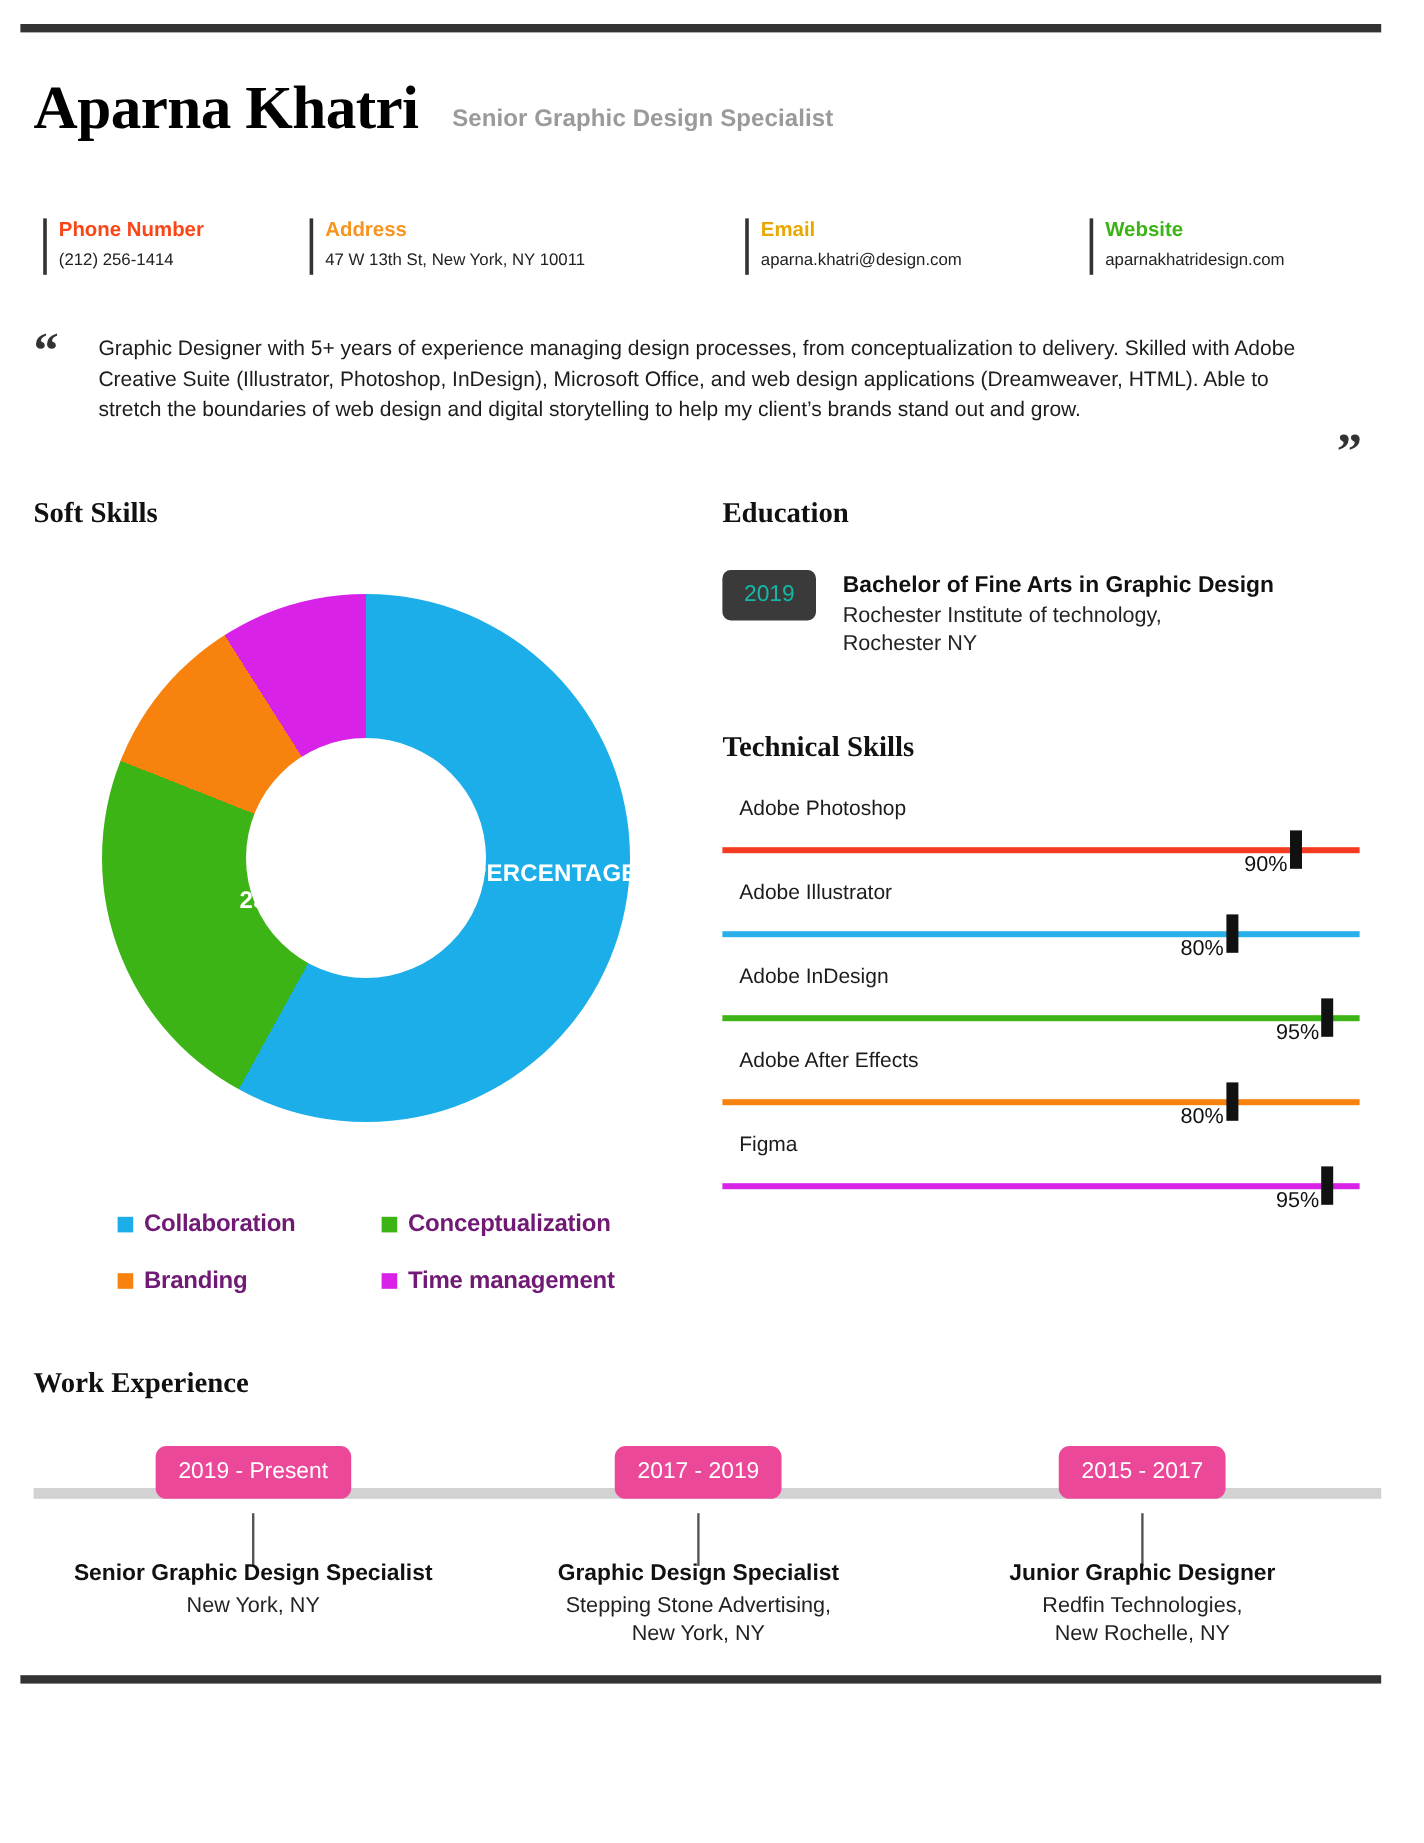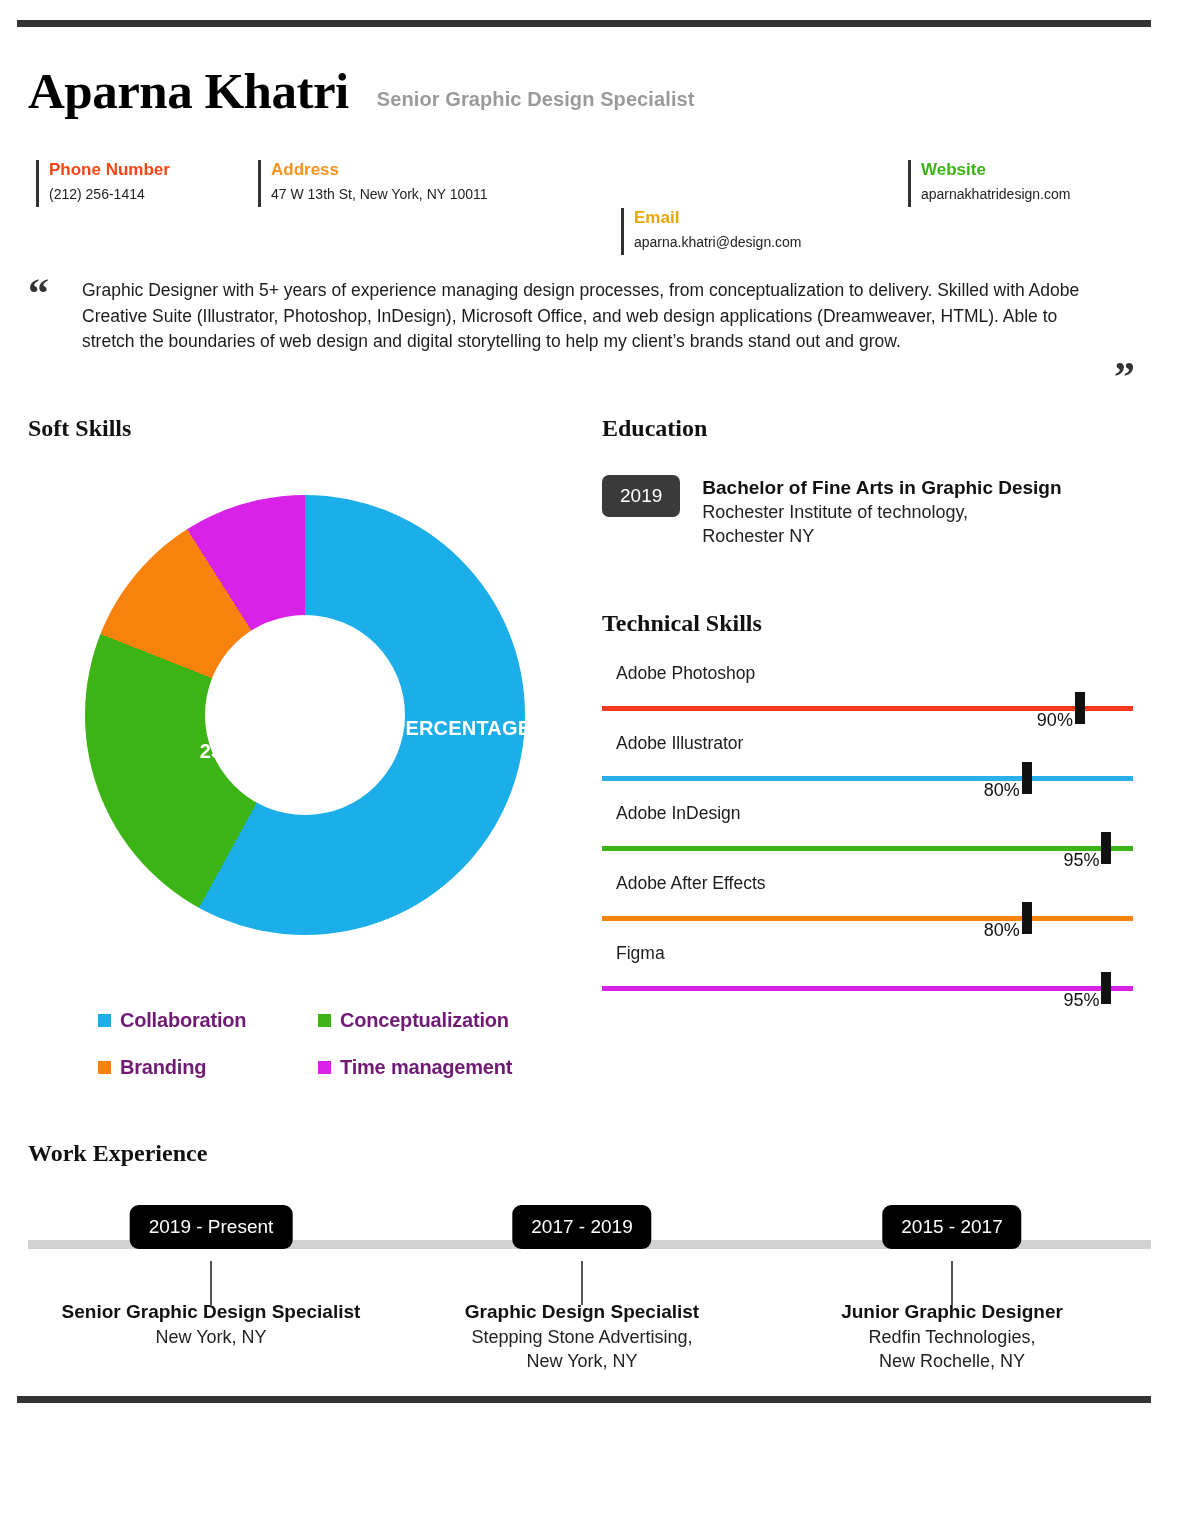--- a/index.html
+++ b/index.html
@@ -28,21 +28,21 @@
     line-height:1;
     color:#000000;
   }
   .headline {
     font-size:20px; font-weight:bold; color:#9a9a9a;
     letter-spacing:0.1px;
     padding-bottom:6px;
   }
 
   
-  .contact { position:absolute; left:36px; top:158px; width:1115px; height:52px; }
+  .contact { position:absolute; left:36px; top:180px; width:1115px; height:52px; }
   .contact-item { position:absolute; top:0; padding-left:13px; }
   .contact-item::before {
     content:""; position:absolute; left:0; top:2px;
     width:3px; height:47px; background:#333333;
   }
   .c-label { font-size:17px; font-weight:bold; line-height:24px; }
   .c-value { font-size:14px; color:#222222; line-height:24px; }
 
   
   .summary-wrap { position:absolute; left:28px; top:278px; width:1125px; }
@@ -93,21 +93,21 @@
   .legend { position:absolute; left:98px; top:1009px; width:440px; }
   .legend-row { display:flex; }
   .legend-item { display:flex; align-items:center; width:240px; margin-bottom:24px; }
   .legend-swatch { width:13px; height:13px; margin-right:9px; flex:none; }
   .legend-text { font-size:20px; font-weight:bold; color:#701a75; letter-spacing:-0.2px; }
 
   
   .edu-head { position:absolute; left:602px; top:415px; }
   .edu-entry { position:absolute; left:602px; top:475px; display:flex; gap:22px; }
   .year-badge {
-    background:#3a3a3a; color:#ffffff;
+    background:#3a3a3a; color:#14b8a6;
     border-radius:7px;
     font-size:19px;
     padding:9px 18px;
     height:42px;
     display:flex; align-items:center; justify-content:center;
     flex:none;
   }
   .edu-degree { font-size:19px; font-weight:bold; color:#111111; line-height:25px; }
   .edu-school { font-size:18px; color:#222222; line-height:24px; }
 
@@ -131,21 +131,21 @@
   
   .work-head { position:absolute; left:28px; top:1140px; }
   .timeline { position:absolute; left:28px; top:1228px; width:1123px; height:170px; }
   .tl-line {
     position:absolute; left:0; top:12px; width:1123px; height:9px;
     background:#d2d2d2;
   }
   .tl-node { position:absolute; top:0; }
   .tl-badge {
     position:absolute; top:-23px; transform:translateX(-50%);
-    background:#000000; color:#ffffff;
+    background:#ec4899; color:#ffffff;
     border-radius:9px;
     font-size:19px;
     padding:11px 19px;
     white-space:nowrap;
   }
   .tl-stem {
     position:absolute; top:33px; width:2px; height:44px; background:#555555;
     transform:translateX(-1px);
   }
   .tl-text {
@@ -169,21 +169,21 @@
 
   <div class="contact" id="contact-bar">
       <div class="contact-item" style="left: 0px; width: 210px;">
         <div class="c-label" style="color:#fa4616">Phone Number</div>
         <div class="c-value">(212) 256-1414</div>
       </div>
       <div class="contact-item" style="left: 222px; width: 360px;">
         <div class="c-label" style="color:#f7941e">Address</div>
         <div class="c-value">47 W 13th St, New York, NY 10011</div>
       </div>
-      <div class="contact-item" style="left: 585px; width: 300px; margin-top: 48px;">
+      <div class="contact-item" style="left: 585px; width: 300px;">
         <div class="c-label" style="color:#e8a800">Email</div>
         <div class="c-value">aparna.khatri@design.com</div>
       </div>
       <div class="contact-item" style="left: 872px; width: 260px;">
         <div class="c-label" style="color:#3db415">Website</div>
         <div class="c-value">aparnakhatridesign.com</div>
       </div>
     </div>
 
   <div class="summary-wrap">

